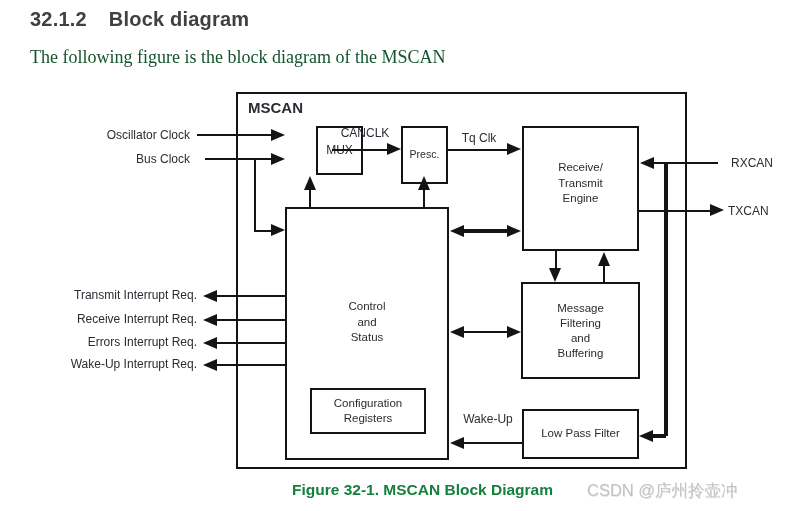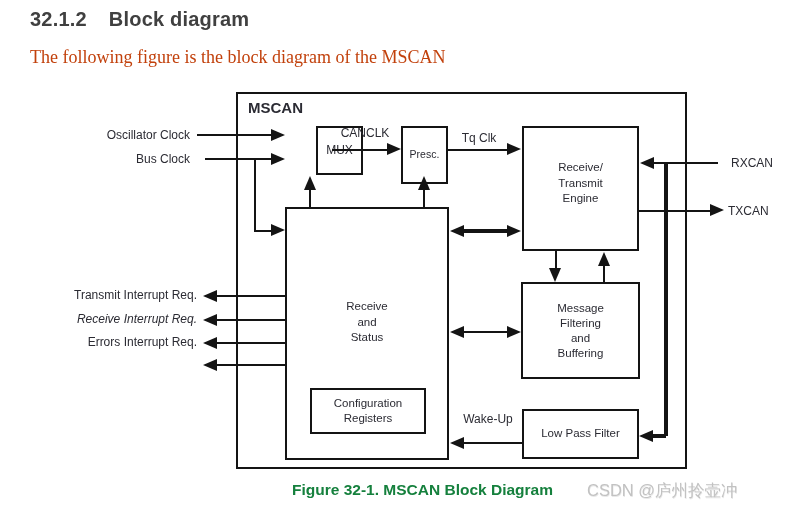--- a/index.html
+++ b/index.html
@@ -1,21 +1,21 @@
 <!DOCTYPE html>
 <html><head>
 <meta charset="utf-8">
 <style>
   html,body{margin:0;padding:0;background:#ffffff;}
   .page{position:relative;width:798px;height:511px;background:#ffffff;overflow:hidden;
         font-family:"Liberation Sans",sans-serif;}
   .heading{position:absolute;left:30px;top:8px;font-size:20px;font-weight:bold;color:#404040;
            letter-spacing:0.2px;}
   .heading .hnum{margin-right:22px;}
-  .intro{position:absolute;left:30px;top:47px;font-size:18px;color:#c2410c;
+  .intro{position:absolute;left:30px;top:47px;font-size:18px;color:#14532d;
          font-family:"Liberation Serif",serif;}
   .box{position:absolute;border:2px solid #141414;box-sizing:border-box;background:#ffffff;
        display:flex;flex-direction:column;align-items:center;justify-content:center;
        text-align:center;font-size:11.5px;line-height:15.5px;color:#2b2b33;}
   .box span{display:block;}
   .outer{background:transparent;}
   .hline{position:absolute;height:2px;background:#141414;}
   .vline{position:absolute;width:2px;background:#141414;}
   .thick{background:#141414;}
   .arr{position:absolute;width:0;height:0;}
@@ -58,21 +58,21 @@
   <div class="box" style="left:522px;top:126px;width:117px;height:125px;">
     <div style="position:relative;top:-5px;">
       <span>Receive/</span>
       <span>Transmit</span>
       <span>Engine</span>
     </div>
   </div>
 
   <div class="box" style="left:285px;top:207px;width:164px;height:253px;">
     <div style="position:relative;top:-11px;">
-      <span>Receive</span>
+      <span>Control</span>
       <span>and</span>
       <span>Status</span>
     </div>
   </div>
 
   <div class="box" style="left:310px;top:388px;width:116px;height:46px;">
     <span>Configuration</span>
     <span>Registers</span>
   </div>
 
@@ -139,27 +139,28 @@
   <div class="arr arr-r" style="left:710px;top:204px;"></div>
 
   <div class="lbl center" style="left:455px;top:412px;width:66px;">Wake-Up</div>
   <div class="hline" style="left:462px;top:442px;width:60px;"></div>
   <div class="arr arr-l" style="left:450px;top:437px;"></div>
 
   <div class="lbl right" style="left:40px;top:288px;width:157px;">Transmit Interrupt Req.</div>
   <div class="hline" style="left:215px;top:295px;width:70px;"></div>
   <div class="arr arr-l" style="left:203px;top:290px;"></div>
 
-  <div class="lbl right" style="left:40px;top:312px;width:157px;font-style:italic;">Receive Interrupt Req.</div>
+  <div class="lbl right" style="left:40px;top:312px;width:157px;">Receive Interrupt Req.</div>
   <div class="hline" style="left:215px;top:319px;width:70px;"></div>
   <div class="arr arr-l" style="left:203px;top:314px;"></div>
 
   <div class="lbl right" style="left:40px;top:335px;width:157px;">Errors Interrupt Req.</div>
   <div class="hline" style="left:215px;top:342px;width:70px;"></div>
   <div class="arr arr-l" style="left:203px;top:337px;"></div>
 
+  <div class="lbl right" style="left:40px;top:357px;width:157px;">Wake-Up Interrupt Req.</div>
   <div class="hline" style="left:215px;top:364px;width:70px;"></div>
   <div class="arr arr-l" style="left:203px;top:359px;"></div>
 
   <div class="caption">Figure 32-1. MSCAN Block Diagram</div>
   <div class="watermark">CSDN @庐州拎壶冲</div>
 
 </div>
 
 </body></html>

